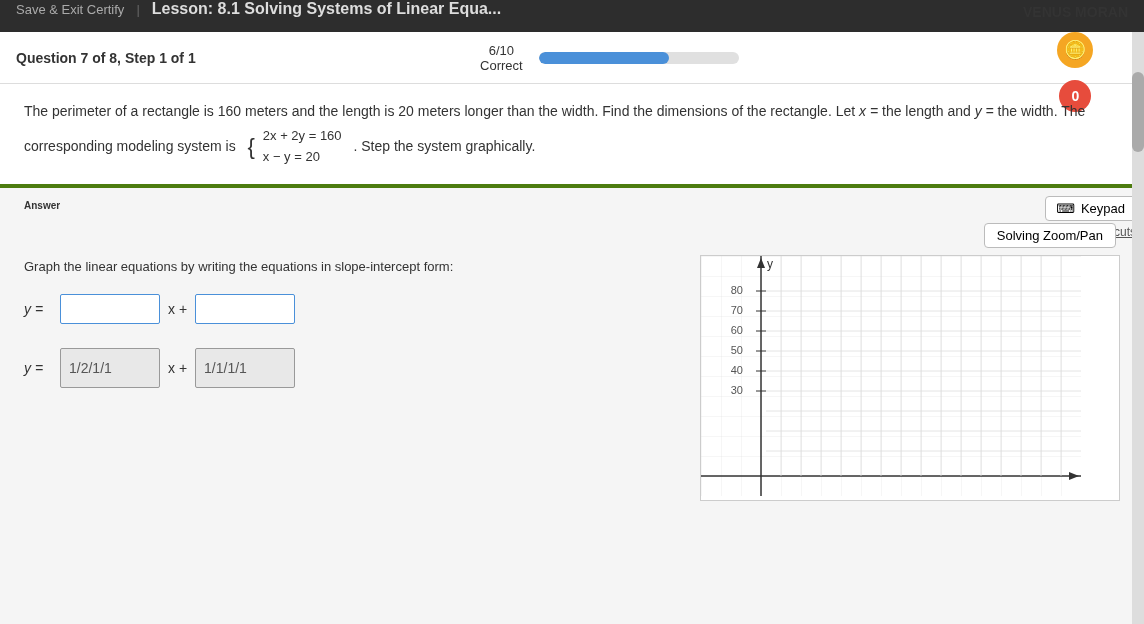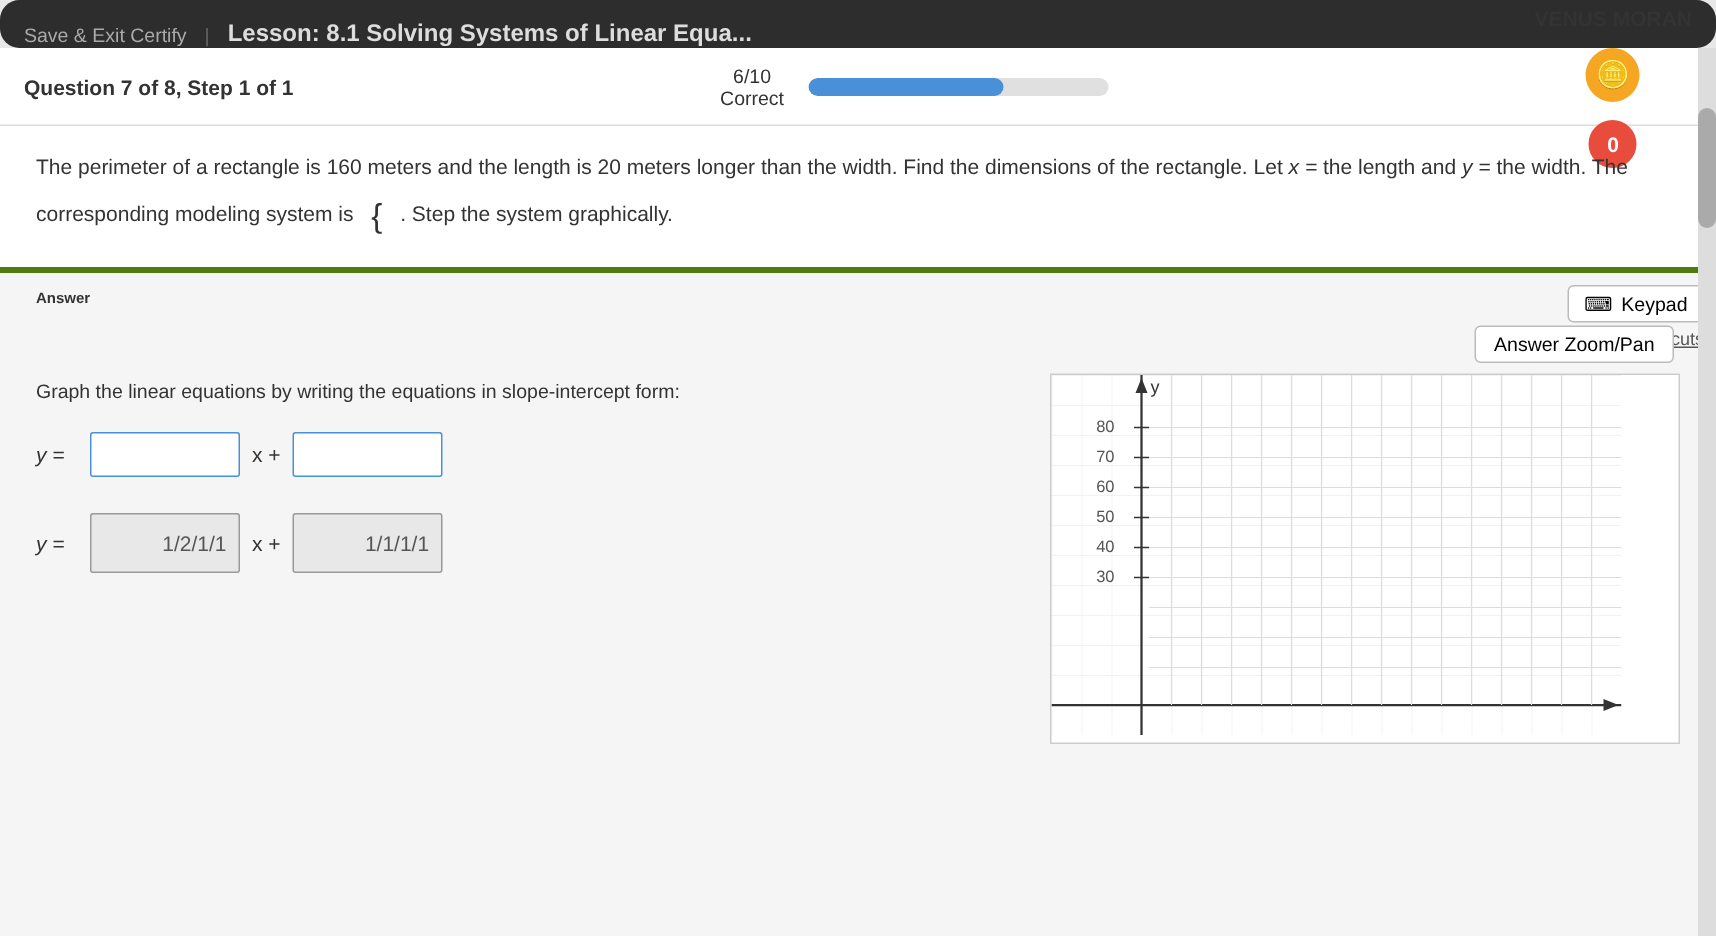--- a/index.html
+++ b/index.html
@@ -10,24 +10,23 @@
       height: 624px;
       overflow: hidden;
       position: relative;
     }
 
     
     .top-bar {
       background: #2d2d2d;
       height: 32px;
       display: flex;
-      align-items: flex-end;
+      align-items: flex-start;
       padding: 0 16px;
       gap: 16px;
-      border-radius: 13px;
     }
     .top-bar-left {
       display: flex;
       align-items: center;
       gap: 12px;
       color: #ccc;
       font-size: 13px;
     }
     .top-bar-save {
       color: #aaa;
@@ -209,21 +208,20 @@
     }
     .input-box-filled {
       border: 1px solid #999;
       border-radius: 2px;
       padding: 19px 8px;
       width: 100px;
       height: 30px;
       font-size: 14px;
       background: #e8e8e8;
       color: #555;
-      text-align: right;
     }
     .plus-sign {
       font-size: 14px;
     }
 
     
     .graph-container {
       width: 420px;
       flex-shrink: 0;
       position: relative;
@@ -301,20 +299,24 @@
 <div class="main-content">
   <div class="problem-text">
     <span>The perimeter of a rectangle is 160 meters and the length is 20 meters longer than the width. Find the dimensions of the rectangle. Let</span>
     <em>x =</em>
     <span>the length and</span>
     <em>y =</em>
     <span>the</span>
     <span> width. The corresponding modeling system is </span>
     <span class="math-system">
       <span style="font-size:22px;vertical-align:middle;">{</span>
+      <span style="display:inline-flex;flex-direction:column;margin-left:4px;vertical-align:middle;">
+        <span style="font-size:13px;">2x + 2y = 160</span>
+        <span style="font-size:13px;">x − y = 20</span>
+      </span>
     </span>
     <span>. Step the system graphically.</span>
   </div>
 </div>
 
 <div class="answer-section" style="position:relative; height:490px;">
   <div class="answer-label">Answer</div>
 
   <div class="tools-panel">
     <button class="keypad-btn">
@@ -338,21 +340,21 @@
 
       <div class="equation-row">
         <span class="equation-label">y =</span>
         <input class="input-box-filled" type="text" value="1/2/1/1" style="">
         <span class="plus-sign">x +</span>
         <input class="input-box-filled" type="text" value="1/1/1/1" style="">
       </div>
     </div>
 
     <div class="graph-container">
-      <button class="enable-zoom-btn">Answer Zoom/Pan</button>
+      <button class="enable-zoom-btn">Solving Zoom/Pan</button>
       <div class="graph-svg-wrapper">
         <svg width="380" height="240">
 
           <defs>
             <pattern id="grid" width="20" height="20" patternUnits="userSpaceOnUse">
               <path d="M 20 0 L 0 0 0 20" fill="none" stroke="#ddd" stroke-width="0.5"></path>
             </pattern>
           </defs>
           <rect width="380" height="240" fill="url(#grid)"></rect>
 

